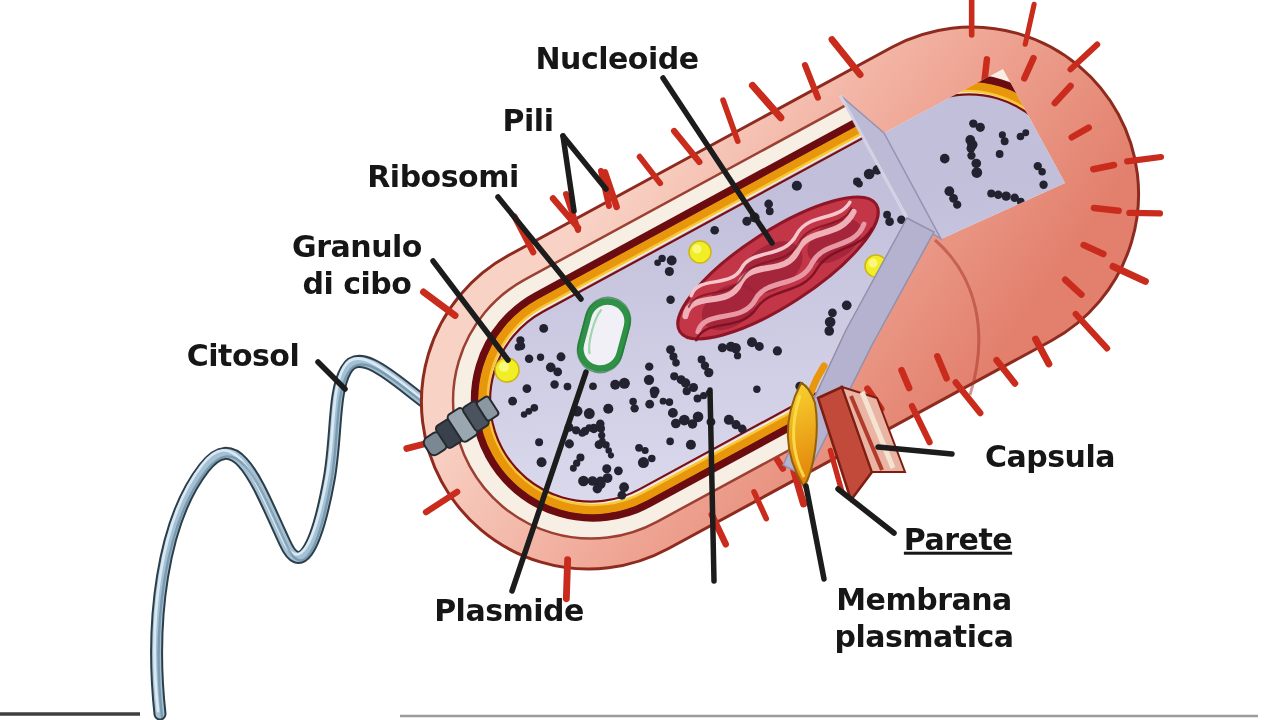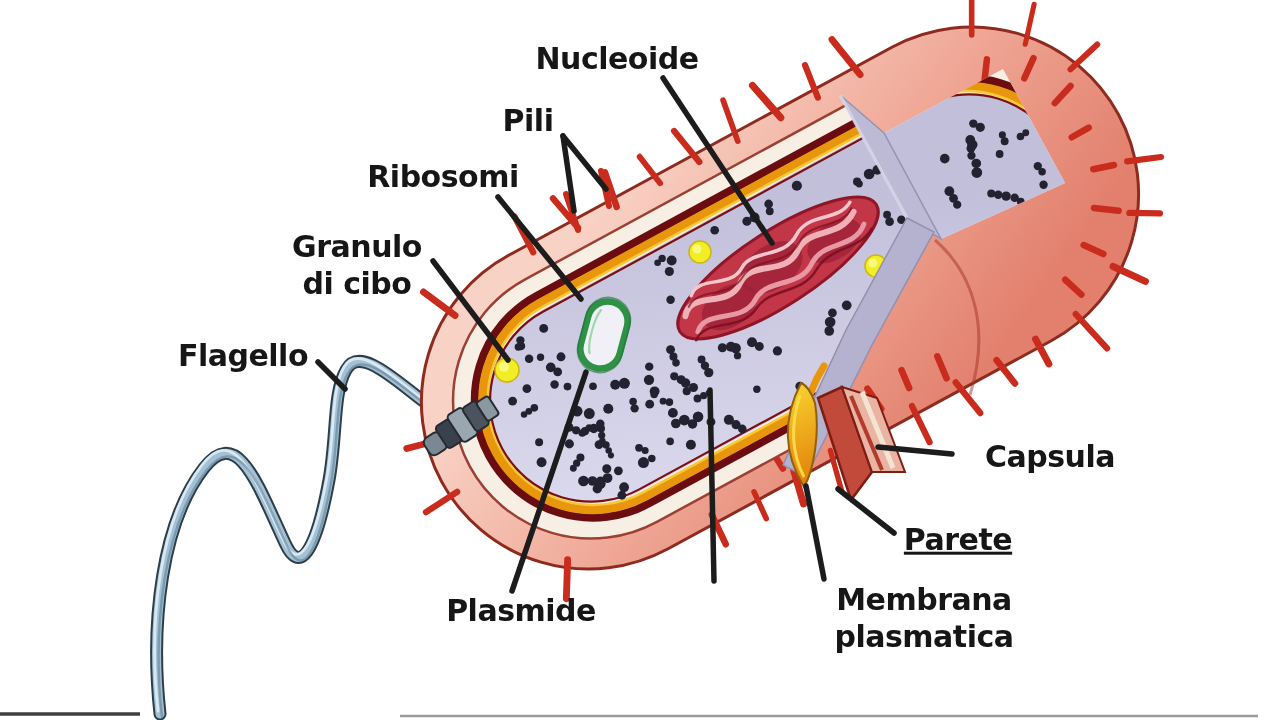--- a/index.html
+++ b/index.html
@@ -338,20 +338,20 @@
         <line x1="400" y1="716" x2="1258" y2="716" stroke="#9b9b9b" stroke-width="2.5"></line>
       </g>
   </svg>
 
   <div id="labels">
       <div class="dlabel" style="left: 617px; top: 59px;">Nucleoide</div>
       <div class="dlabel" style="left: 528px; top: 121px;">Pili</div>
       <div class="dlabel" style="left: 443px; top: 177px;">Ribosomi</div>
       <div class="dlabel" style="left: 357px; top: 266px;">Granulo
 di cibo</div>
-      <div class="dlabel" style="left: 243px; top: 356px;">Flagello</div>
-      <div class="dlabel" style="left: 509px; top: 611px; margin-left: 12px;">Plasmide</div>
+      <div class="dlabel" style="left: 243px; top: 356px;">Citosol</div>
+      <div class="dlabel" style="left: 509px; top: 611px;">Plasmide</div>
       <div class="dlabel" style="left: 924px; top: 619px;">Membrana
 plasmatica</div>
       <div class="dlabel" style="left: 958px; top: 540px; text-decoration: underline;">Parete</div>
       <div class="dlabel" style="left: 1026px; top: 457px; margin-left: 24px;">Capsula</div>
     </div>
 </div>
 
 </body></html>

